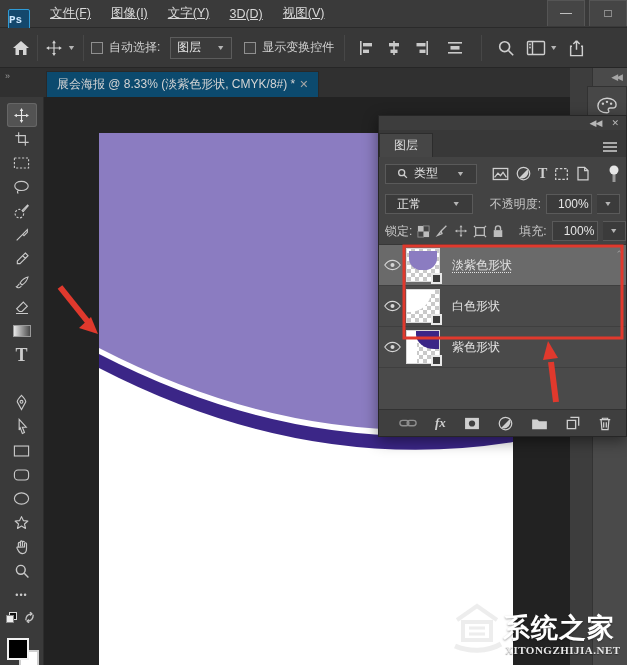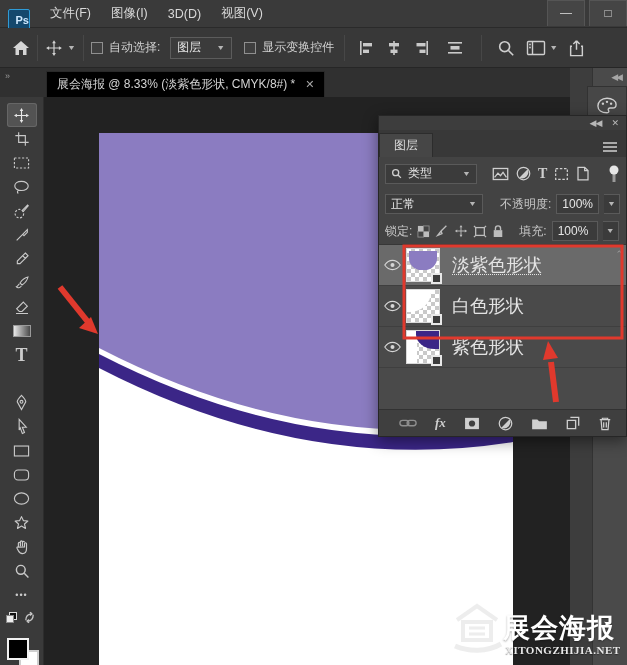--- a/index.html
+++ b/index.html
@@ -7,40 +7,40 @@
   body { font-family:"Liberation Sans", sans-serif; background:#333; overflow:hidden; position:relative;
          -webkit-font-smoothing:antialiased; color:#d6d6d6; }
   .abs { position:absolute; }
   .ico { display:inline-flex; align-items:center; justify-content:center; }
   svg { display:block; }
 
   
   #menubar { left:0; top:0; width:627px; height:28px; background:#3a3a3a; border-bottom:1px solid #2a2a2a;
              display:flex; align-items:center; gap:0; font-size:12.5px; color:#d9d9d9; }
   #ps-logo { width:22px; height:22px; margin:12px 10px 0 8px; background:#14486d; border:1px solid #2f9bd6;
-             color:#cfe9ff; font-size:11px; font-weight:bold; display:flex; align-items:center; justify-content:flex-end; border-radius:2px;}
-  .menu-item { padding:0 10px; height:24px; display:flex; align-items:center; cursor:default; white-space:nowrap; }
+             color:#cfe9ff; font-size:11px; font-weight:bold; display:flex; align-items:center; justify-content:flex-start; border-radius:2px;font-family:Liberation Mono, monospace;}
+  .menu-item { padding:0 10px; height:24px; display:flex; align-items:center; cursor:default; white-space:nowrap;text-decoration:underline; }
   #win-controls { margin-left:auto; display:flex; height:26px; margin-top:-2px; }
   .win-btn { width:38px; height:26px; display:flex; align-items:center; justify-content:center;
              background:#454545; border:1px solid #555; border-bottom:none; margin-left:4px; color:#cfcfcf; font-size:12px; }
 
   
   #optionsbar { left:0; top:28px; width:627px; height:40px; background:#383838; border-bottom:1px solid #262626;
                 display:flex; align-items:center; font-size:12px; color:#cfcfcf; }
   .vsep { width:1px; height:26px; background:#2c2c2c; border-right:1px solid #474747; margin:0 7px; }
   .chk { width:12px; height:12px; border:1px solid #8f8f8f; background:#3f3f3f; margin-right:6px; flex:0 0 auto; }
   .dd { background:#3b3b3b; border:1px solid #5c5c5c; height:22px; display:flex; align-items:center;
         padding:0 6px; gap:8px; color:#e2e2e2; }
   .chev { font-size:9px; color:#b5b5b5; transform:scaleY(.8); }
 
   
   #tabbar { left:0; top:68px; width:627px; height:29px; background:#303030; display:flex; align-items:flex-end; }
   #tab-collapse { position:absolute; left:5px; top:3px; font-size:9px; color:#9a9a9a; letter-spacing:-2px; }
-  #doc-tab { margin-left:46px; height:26px; background:#000000; border:1px solid #292929; border-bottom:none;
-             display:flex; align-items:center; padding:0 10px; gap:10px; font-size:12px; color:#d4d4d4;text-align:right; }
+  #doc-tab { margin-left:46px; height:26px; background:#0c4a6e; border:1px solid #292929; border-bottom:none;
+             display:flex; align-items:center; padding:0 10px; gap:4px; font-size:12px; color:#d4d4d4;text-align:right; }
   #tab-close { color:#a5a5a5; font-size:11px; }
 
   
   #toolbar { left:0; top:97px; width:44px; height:568px; background:#3a3a3a; border-right:1px solid #2d2d2d;
              display:flex; flex-direction:column; align-items:center; padding-top:6px; }
   .tool { width:30px; height:25px; display:flex; align-items:center; justify-content:center; border-radius:3px; position:relative; }
   .tool.sel { background:#535353; box-shadow:inset 0 0 0 1px #666; }
   .tool-gap { height:24px; }
   #swatches { position:relative; width:34px; height:36px; margin-top:6px; }
   #fg-swatch { position:absolute; left:2px; top:8px; width:22px; height:22px; background:#000; border:2px solid #f2f2f2; }
@@ -62,33 +62,33 @@
   #panel-minibar { height:14px; display:flex; justify-content:flex-end; align-items:center; gap:10px; padding:0 7px;
                    color:#b8b8b8; font-size:9px; background:#3d3d3d; }
   #panel-tabrow { height:27px; background:#383838; display:flex; align-items:flex-end; }
   #panel-tab { height:24px; background:#464646; padding:0 14px; display:flex; align-items:center; color:#dcdcdc; border:1px solid #2c2c2c; border-bottom:none; margin-left:0; }
   #panel-menu { margin-left:auto; margin-right:8px; margin-bottom:5px; }
   .panel-row { display:flex; align-items:center; padding:0 6px; }
   #filter-row { height:33px; gap:7px; }
   #blend-row { height:28px; gap:5px; }
   #lock-row { height:27px; gap:5px; border-bottom:1px solid #373737; }
   .mini-label { color:#c7c7c7; font-size:12px; white-space:nowrap; }
-  .val-dd { background:#3b3b3b; border:1px solid #5a5a5a; height:20px; display:flex; align-items:center; padding:0 5px; gap:6px; color:#e6e6e6; font-size:12px; }
+  .val-dd { background:#3b3b3b; border:1px solid #5a5a5a; height:20px; display:flex; align-items:center; padding:0 11px; gap:6px; color:#e6e6e6; font-size:12px; }
 
   #layer-list { height:164px; background:#4a4a4a; position:relative; overflow:hidden; }
   .layer-row { height:41px; display:flex; align-items:center; border-bottom:1px solid #3f3f3f; position:relative; }
   .layer-row.sel { background:#6a6a6a; }
   .eye-cell { width:27px; display:flex; justify-content:center; }
   .thumb { width:34px; height:34px; background:#fff; border:1px solid #d9d9d9; position:relative; margin-right:12px; overflow:visible; }
   .checker { background-color:#fff;
      background-image:linear-gradient(45deg,#c9c9c9 25%,transparent 25%,transparent 75%,#c9c9c9 75%),
                       linear-gradient(45deg,#c9c9c9 25%,transparent 25%,transparent 75%,#c9c9c9 75%);
      background-size:8px 8px; background-position:0 0,4px 4px; }
   .shape-badge { position:absolute; right:-3px; bottom:-3px; width:11px; height:11px; background:#3c3c3c; border:2px solid #e8e8e8; }
-  .layer-name { color:#e3e3e3; font-size:18px; }
+  .layer-name { color:#e3e3e3; font-size:12px; }
   .layer-name.editing { text-decoration:underline dotted 1px; text-underline-offset:3px; }
   #bottom-bar { height:27px; background:#3f3f3f; border-top:1px solid #323232; display:flex; align-items:center;
                 justify-content:space-between; padding:0 14px 0 20px; }
 
   
   #overlay { left:0; top:0; width:627px; height:665px; z-index:50; pointer-events:none; }
   #watermark { left:443px; top:570px; width:184px; height:95px; z-index:60; pointer-events:none; }
   #wm-title { position:absolute; left:60px; top:40px; font-size:27px; font-weight:bold; color:#fff;
               text-shadow:0 1px 2px rgba(0,0,0,.35); letter-spacing:1px; white-space:nowrap; }
   #wm-sub { position:absolute; left:62px; top:74px; font-size:11px; font-weight:bold; color:#e9e9e9;
@@ -97,20 +97,21 @@
 </style>
 </head>
 <body>
 
 <div id="menubar" class="abs">
   <div id="ps-logo">
       <span>Ps</span>
     </div>
   <div class="menu-item">文件(F)</div>
   <div class="menu-item">图像(I)</div>
+  <div class="menu-item">文字(Y)</div>
   <div class="menu-item">3D(D)</div>
   <div class="menu-item">视图(V)</div>
   <div id="win-controls">
     <div class="win-btn">—</div>
     <div class="win-btn">□</div>
 
   </div>
 </div>
 
 <div id="optionsbar" class="abs">
@@ -544,15 +545,15 @@
 
 <div id="watermark" class="abs">
   <svg id="wm-logo" width="62" height="62" viewBox="0 0 62 62">
     <g fill="none" stroke="#d9d9d9" stroke-width="4" opacity=".85">
       <path d="M14 26 L34 12 L54 26"></path>
       <path d="M20 28 H48 V46 H20 Z"></path>
       <path d="M12 52 C26 58 44 58 58 50" stroke-width="5"></path>
       <path d="M26 34 H42 M26 40 H42" stroke-width="3"></path>
     </g>
   </svg>
-  <div id="wm-title">展会海报</div>
+  <div id="wm-title">系统之家</div>
   <div id="wm-sub">XITONGZHIJIA.NET</div>
 </div>
 
 </body></html>

